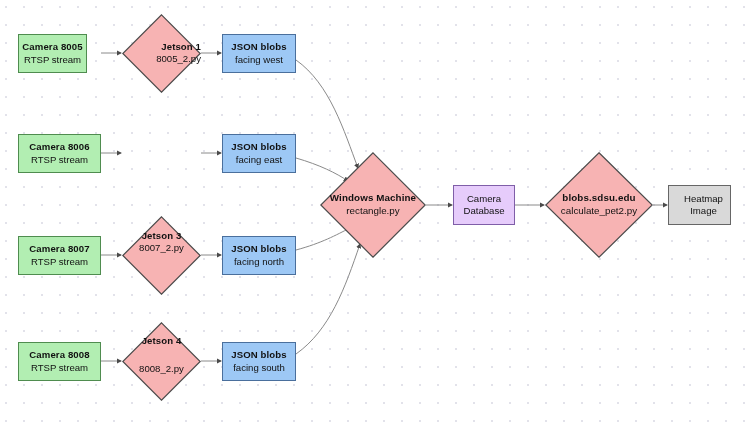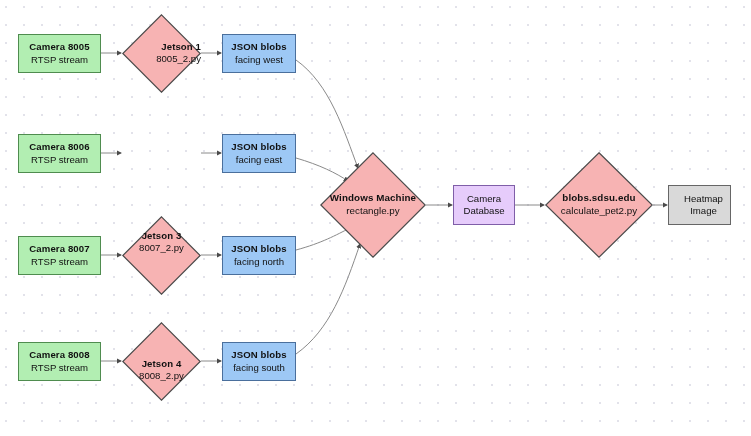--- a/index.html
+++ b/index.html
@@ -117,21 +117,21 @@
       <path d="M 296 354 C 330 330 345 288 360 244"></path>
 
       <path d="M 426 205 L 452 205"></path>
 
       <path d="M 515 205 L 544 205"></path>
 
       <path d="M 653 205 L 667 205"></path>
     </g>
   </svg>
 
-  <div class="node rect green" style="left:18px; top:34px; width:83px; height:39px;">
+  <div class="node rect green" style="left:18px; top:34px; width:69px; height:39px;">
     <div class="t-bold fs-med">Camera 8005</div>
     <div class="t-norm fs-med">RTSP stream</div>
   </div>
 
   <div class="node rect green" style="left:18px; top:134px; width:83px; height:39px;">
     <div class="t-bold fs-med">Camera 8006</div>
     <div class="t-norm fs-med">RTSP stream</div>
   </div>
 
   <div class="node rect green" style="left:18px; top:236px; width:83px; height:39px;">
@@ -162,21 +162,21 @@
     <div class="diamond-label" style="top:14px;text-align:center;">
       <div class="t-bold fs-med">Jetson 3</div>
       <div class="t-norm fs-med">8007_2.py</div>
     </div>
   </div>
 
   <div class="diamond-wrap" style="left:122px; top:322px; width:79px; height:79px;">
     <svg class="diamond-shape" viewBox="0 0 79 79">
       <polygon points="39.5,0.8 78.2,39.5 39.5,78.2 0.8,39.5" fill="#f7b3b3" stroke="#4a4a4a" stroke-width="1.2"></polygon>
     </svg>
-    <div class="diamond-label" style="top:36px;">
+    <div class="diamond-label" style="top:13px;gap:16px;">
       <div class="t-bold fs-med">Jetson 4</div>
       <div class="t-norm fs-med">8008_2.py</div>
     </div>
   </div>
 
   <div class="node rect blue" style="left:222px; top:34px; width:74px; height:39px;">
     <div class="t-bold fs-med">JSON blobs</div>
     <div class="t-norm fs-med">facing west</div>
   </div>
 

